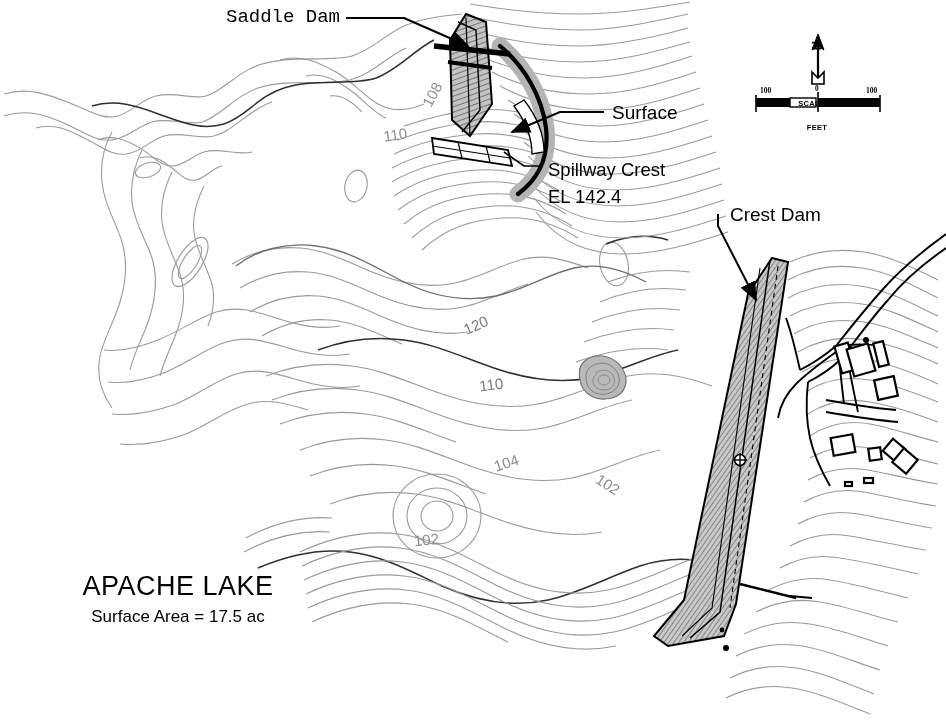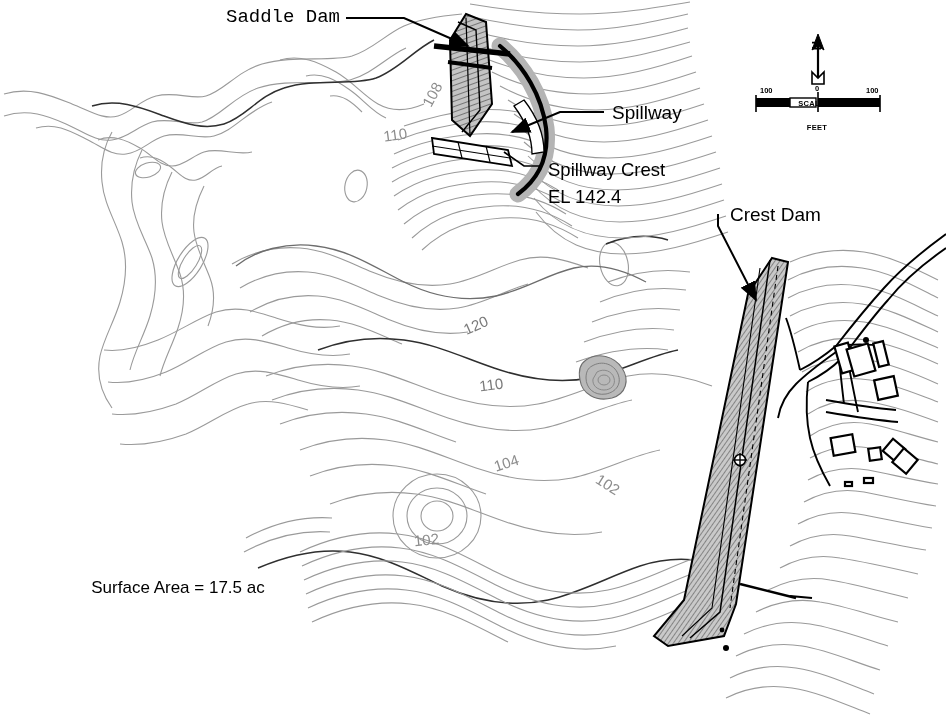--- a/index.html
+++ b/index.html
@@ -77,20 +77,21 @@
     letter-spacing: 0.3px;
     line-height: 1.12;
     margin-top: 16px;
     color: #000;
   }
   .scale-num {
     position: absolute;
     font-size: 7.5px;
     font-weight: bold;
     color: #000;
+    font-family: Liberation Serif, serif;
   }
   .north-n {
     position: absolute;
     left: 812px;
     top: 38px;
     font-size: 13px;
     font-weight: bold;
     color: #000;
     transform: rotate(-90deg);
     transform-origin: center center;
@@ -373,25 +374,26 @@
   <div class="scale-num" style="left:815px; top:84px;">0</div>
   <div class="scale-num" style="left:866px; top:86px;">100</div>
 
   <div class="scalebar-wrap">
     <div class="scale-caption">SCALE IN</div>
     <div class="scale-caption">FEET</div>
   </div>
 
   <div class="annot" style="left:226px; top:6px;font-family:Liberation Mono, monospace;">Saddle Dam</div>
 
-  <div class="annot" style="left:612px; top:102px;">Spillway</div>
+  <div class="annot" style="left:612px; top:102px;">Surface</div>
 
   <div class="annot annot-small" style="left:548px; top:159px;">Spillway Crest</div>
 
   <div class="annot annot-small" style="left:548px; top:186px;">EL 142.4</div>
 
   <div class="annot" style="left:730px; top:204px;">Crest Dam</div>
 
   <div class="title-block">
+    <div class="title-line1">APACHE LAKE</div>
     <div class="title-sub">Surface Area = 17.5 ac</div>
   </div>
 
 </div>
 
 </body></html>

